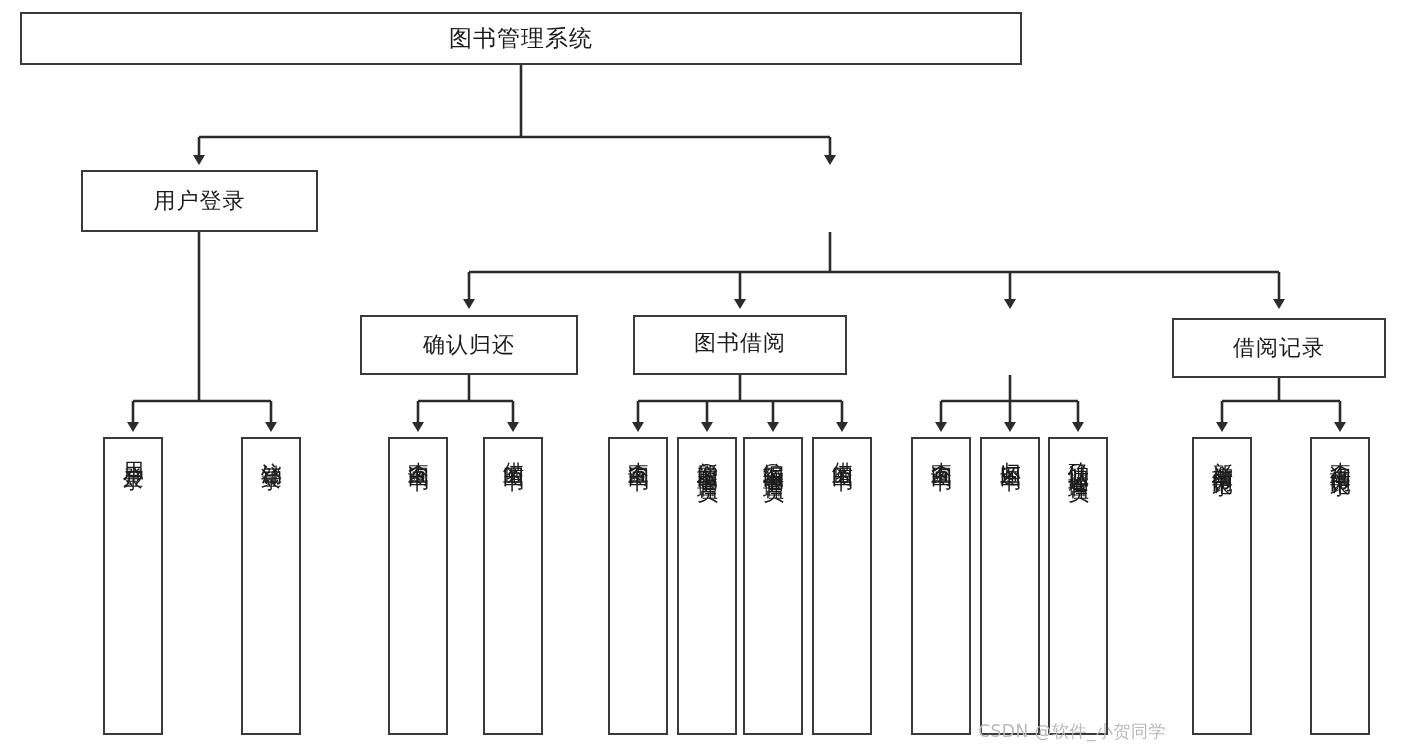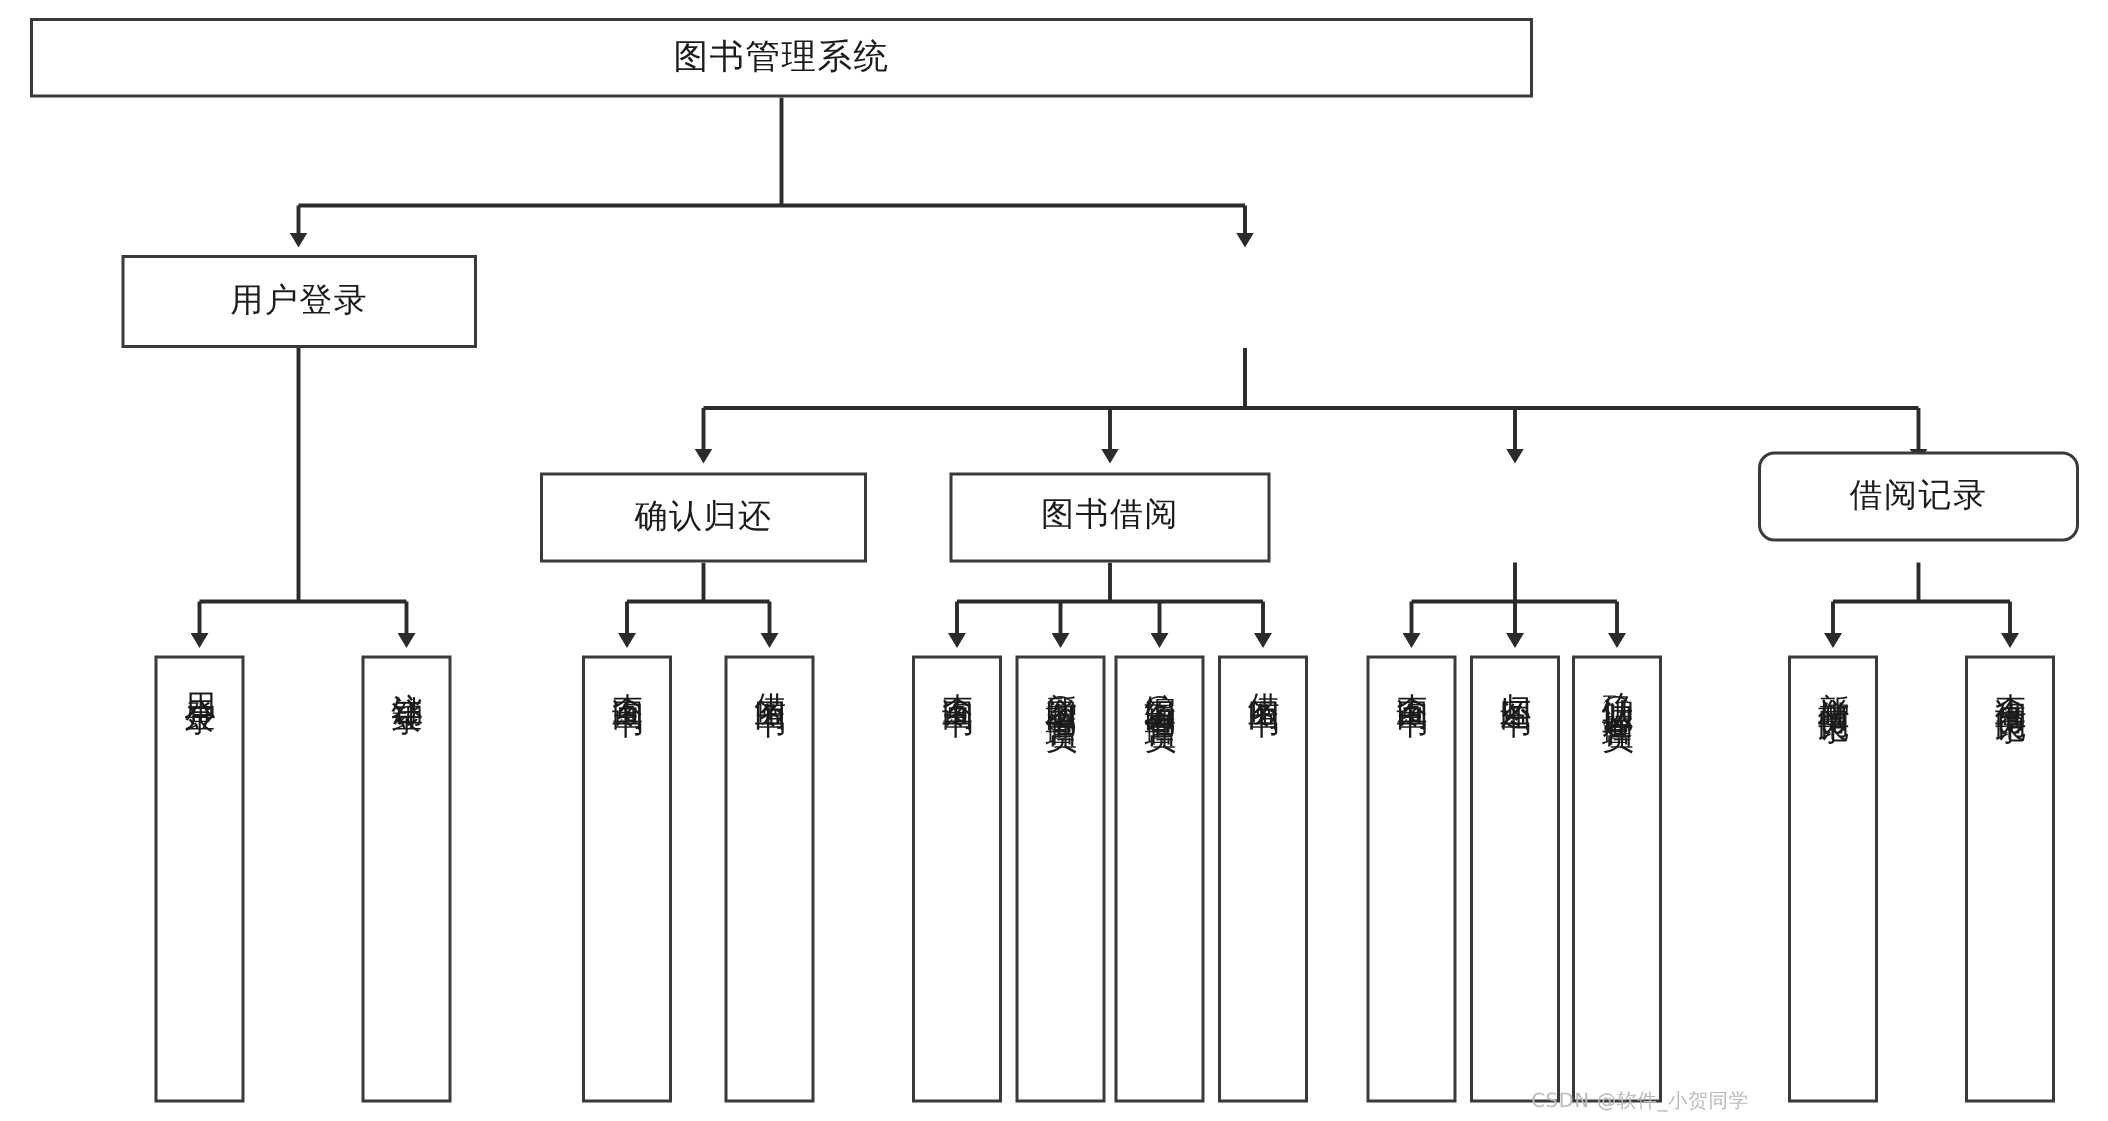--- a/index.html
+++ b/index.html
@@ -47,21 +47,21 @@
     text-orientation:upright;
     font-size:21px;
     line-height:1.0;
     letter-spacing:3px;
     white-space:nowrap;
   }
 
   .watermark{
     position:absolute;
     right:8px;bottom:4px;
-    font-size:13px;
+    font-size:17px;
     color:#b9b9b9;
     z-index:5;
     white-space:nowrap;
     letter-spacing:0.5px;
   }
 </style>
 </head>
 <body>
 
 <div id="canvas">
@@ -123,21 +123,21 @@
   <div class="node h" style="left:81px;top:170px;width:237px;height:62px;">
     <span class="lbl">用户登录</span>
   </div>
 
   <div class="node h" style="left:360px;top:315px;width:218px;height:60px;">
     <span class="lbl">确认归还</span>
   </div>
   <div class="node h" style="left:633px;top:315px;width:214px;height:60px;font-family:Liberation Mono, monospace;">
     <span class="lbl">图书借阅</span>
   </div>
-  <div class="node h" style="left:1172px;top:301px;width:214px;height:60px;border-radius:11px;">
+  <div class="node h" style="left:1172px;top:318px;width:214px;height:60px;">
     <span class="lbl">借阅记录</span>
   </div>
 
   <div class="node v" style="left:103px;top:437px;width:60px;height:298px;">
     <span class="lbl">用户登录</span>
   </div>
   <div class="node v" style="left:241px;top:437px;width:60px;height:298px;">
     <span class="lbl">注销登录</span>
   </div>
 

